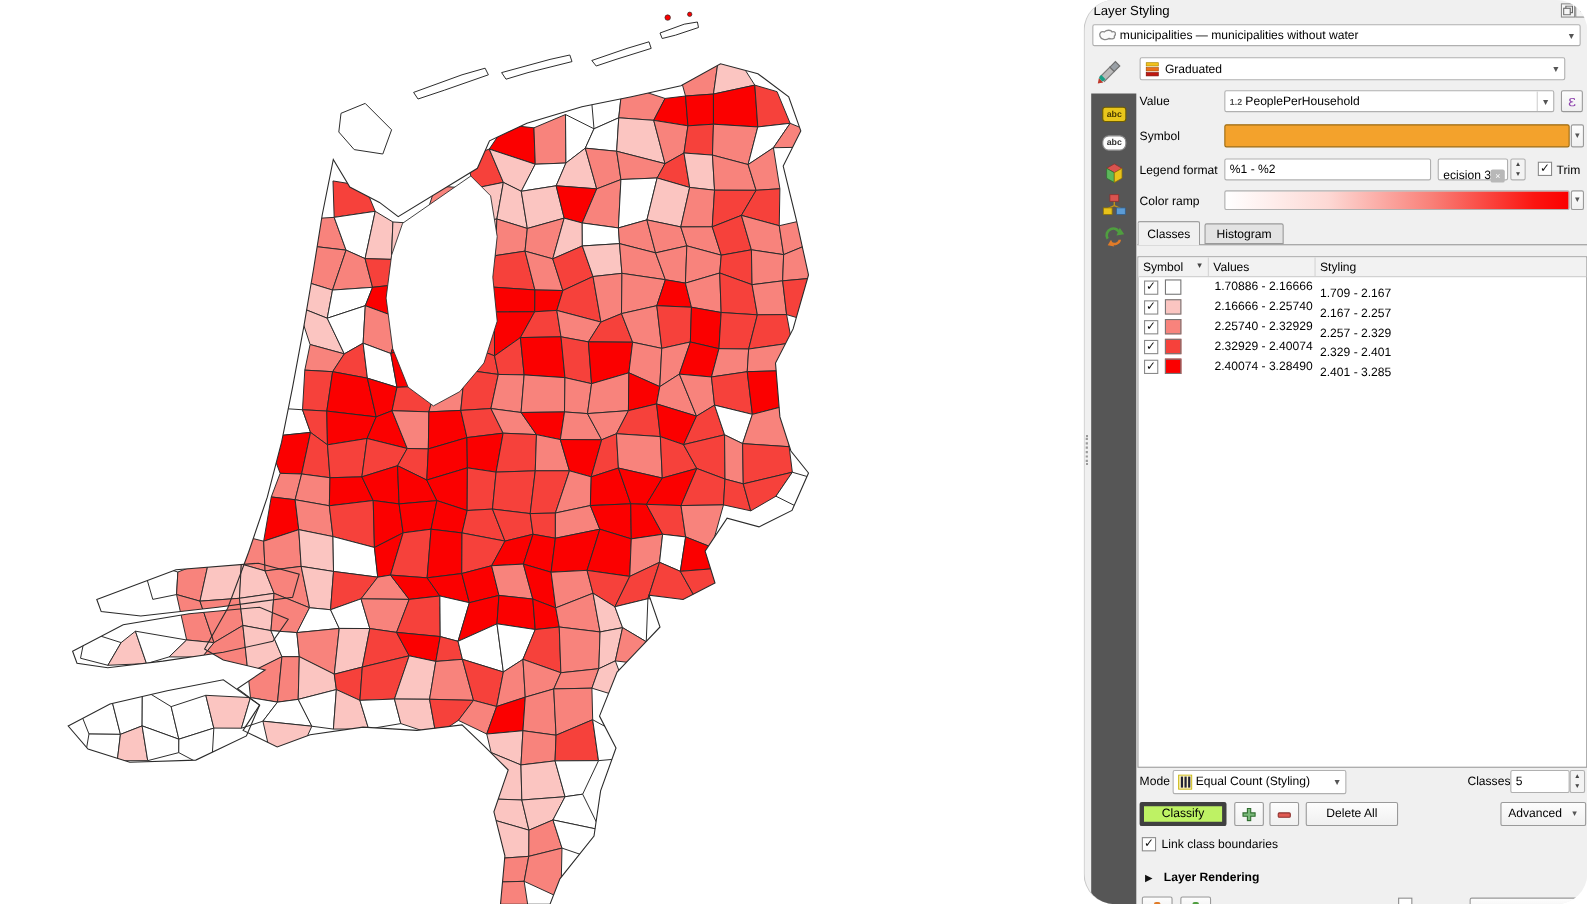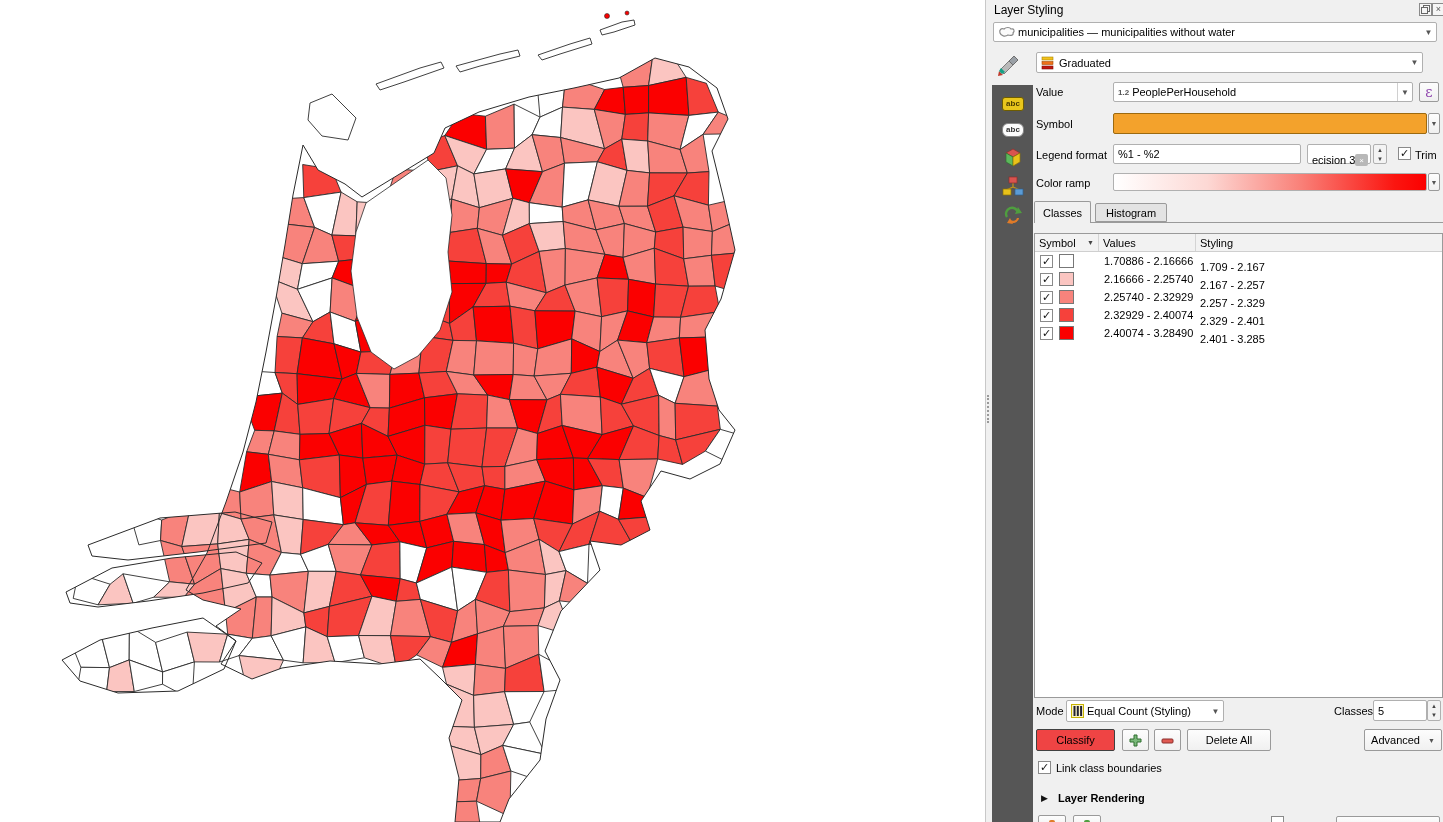--- a/index.html
+++ b/index.html
@@ -4,21 +4,21 @@
 <style>
   * { margin:0; padding:0; box-sizing:border-box; }
   html,body { width:1443px; height:822px; overflow:hidden; background:#fff;
     font-family:"Liberation Sans","DejaVu Sans",sans-serif; font-size:11px; color:#000; }
 
   
   #map-area { position:absolute; left:0; top:0; width:985px; height:822px; background:#ffffff; }
 
   
   #panel { position:absolute; left:985px; top:0; width:458px; height:822px;
-    background:#f0f0f0; border-left:1px solid #c8c8c8; overflow:hidden; }
+    background:#f0f0f0; border-left:1px solid #c8c8c8; overflow:hidden;border-radius:28px; }
   .abs { position:absolute; }
   .lbl { font-size:11px; white-space:nowrap; }
 
   #splitter-handle { position:absolute; left:1px; top:395px; width:3px; height:28px;
     border-left:2px dotted #9a9a9a; }
 
   
   #panel-title { left:8px; top:3px; font-size:12px; }
   .win-btn { width:13px; height:13px; border:1px solid #8a8a8a; background:#f5f5f5;
     display:flex; align-items:center; justify-content:center; font-size:9px; color:#555; line-height:1; }
@@ -61,21 +61,21 @@
   #table-header .hcell { border-right:1px solid #d4d4d4; padding:2px 4px; display:flex; align-items:center; }
   .trow { display:flex; align-items:center; height:18px; }
   .trow .c1 { width:64px; display:flex; align-items:center; padding-left:5px; }
   .trow .swatch { width:15px; height:14px; border:1px solid #777; margin-left:6px; }
   .trow .c2 { width:97px; padding-left:5px; }
   .trow .c3 { flex:1; padding-left:4px;margin-top:12px; }
 
   
   .btn { background:linear-gradient(#fdfdfd,#f0f0f0); border:1px solid #9a9a9a;
     border-radius:2px; display:flex; align-items:center; justify-content:center; font-size:11px; }
-  #classify-btn { border:1px solid #404040; background:#ef4444; }
+  #classify-btn { border:4px solid #404040; background:#bef264; }
 
   .gradient-ramp { border:1px solid #b0b0b0; border-radius:2px;
     background:linear-gradient(to right,#ffffff,#fdd8d4 30%,#f98078 60%,#fb1510 90%,#fb0000); }
 </style>
 </head>
 <body>
 
 <div id="map-area">
   <svg id="map-svg" viewBox="0 0 985 822" width="985" height="822">
       <defs>

